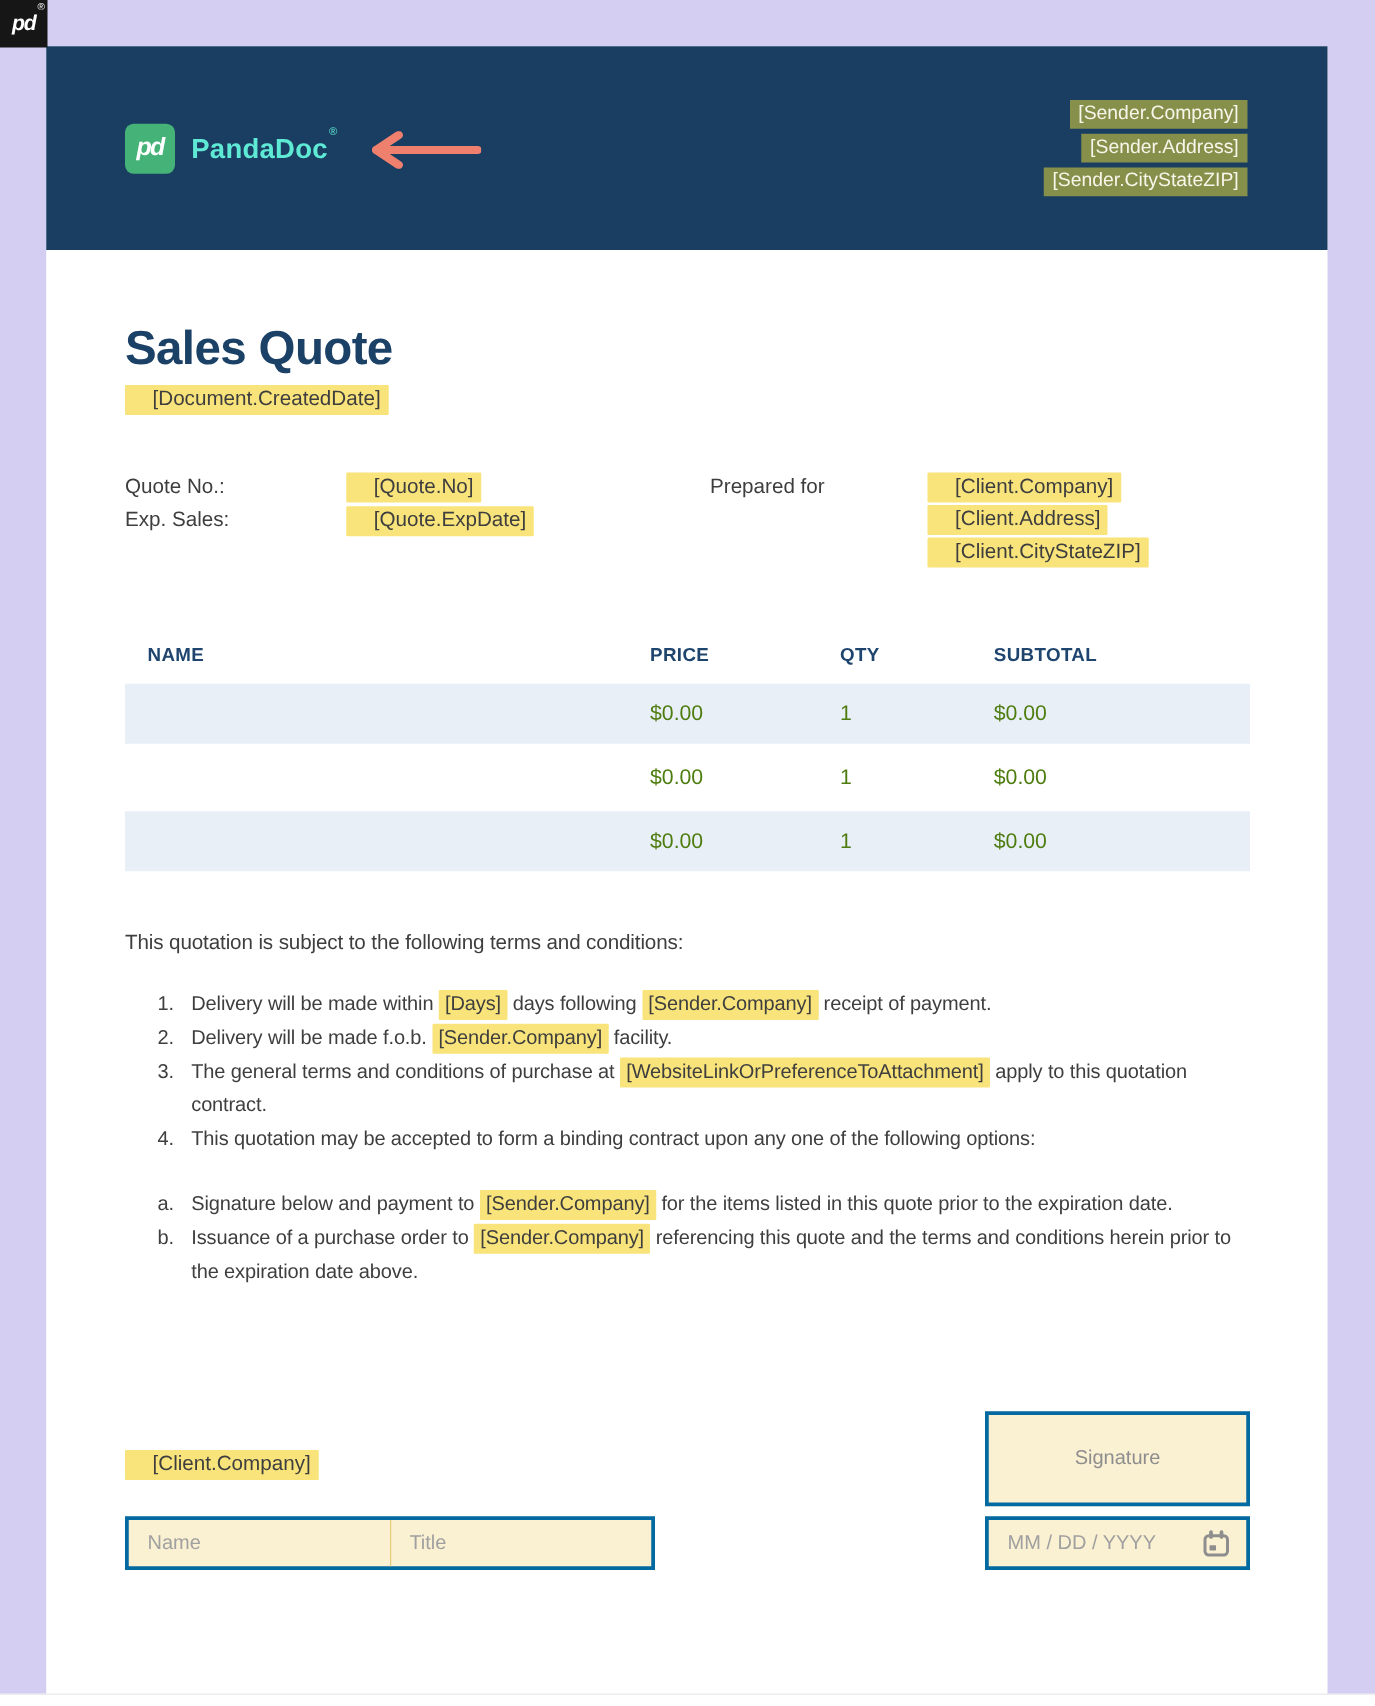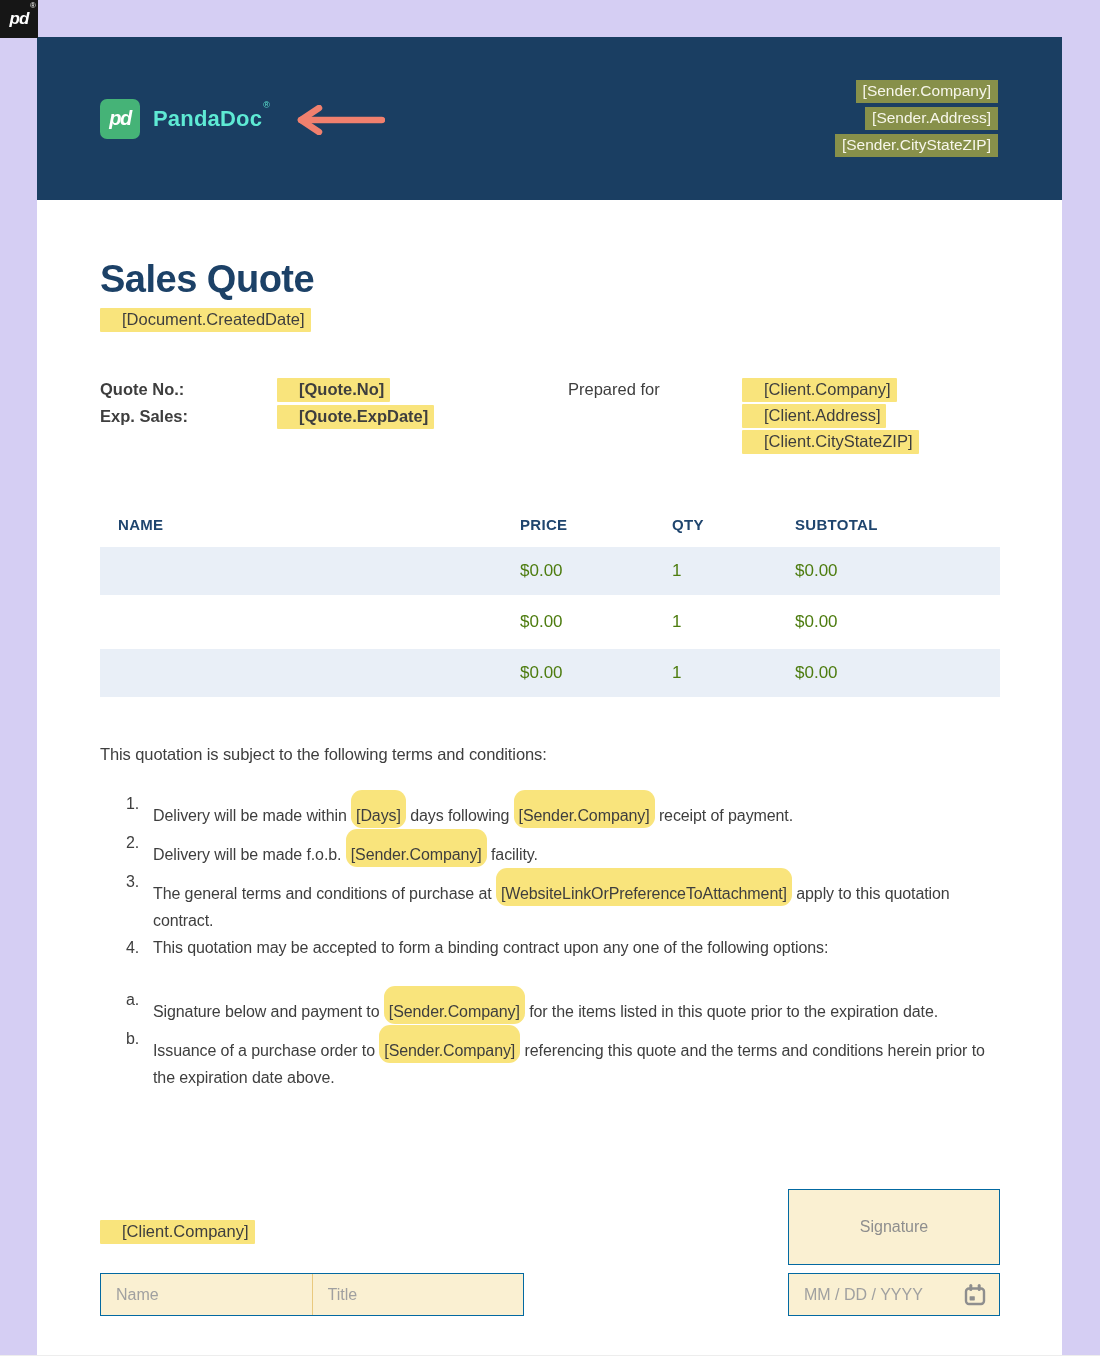--- a/index.html
+++ b/index.html
@@ -40,21 +40,21 @@
   .content { padding:0 62px 0 63px; }
 
   .page-title { margin-top:58px; font-size:38px; font-weight:bold; color:#1C4167;
     letter-spacing:-0.5px; }
   .hl { display:inline-block; background:#F9E47C; color:#3E3E3E;
     padding:2px 6px 3px 22px; border-radius:1px; }
   .created-date { margin-top:7px; font-size:16.5px; }
 
   .meta-row { margin-top:46px; display:flex; font-size:16.5px; color:#3E3E3E; }
   .meta-left { width:468px; }
-  .meta-line { display:flex; min-height:26px; align-items:flex-start; margin-bottom:1px;font-weight:bold; }
+  .meta-line { display:flex; min-height:26px; align-items:flex-start; margin-bottom:1px; }
   .meta-label { width:177px; flex:none; padding-top:2px; }
   .prepared-label { width:174px; flex:none; padding-top:2px; }
   .client-col { display:flex; flex-direction:column; align-items:flex-start; }
   .client-col .hl { margin-bottom:2px; line-height:19px; }
   .meta-left .hl { line-height:19px; }
 
   
   .items-table { margin-top:55px; }
   .tbl-grid { display:grid; grid-template-columns:420px 152px 123px 1fr; align-items:center; }
   .tbl-head { height:26px; margin-bottom:10px; }
@@ -65,26 +65,26 @@
   .tbl-row .cell.first { padding-left:18px; }
 
   
   .terms { margin-top:48px; font-size:16px; color:#3E3E3E; letter-spacing:-0.1px; }
   .terms-intro { font-size:16.5px; }
   .tlist { margin-top:26px; }
   .tlist.lettered { margin-top:25px; }
   .titem { display:flex; line-height:27px; }
   .titem .marker { width:27px; flex:none; margin-left:26px; }
   .titem .ttext { flex:1; }
-  .titem .hl { padding:16px 5px 2px 5px; line-height:20px;border-radius:11px; }
+  .titem .hl { padding:2px 5px 2px 5px; line-height:20px; }
 
   
   .sig-section { position:relative; margin-top:98px; height:128px; }
   .client-company { position:absolute; left:0; top:31px; font-size:16.5px; }
-  .field-box { background:#FAF0D2; border:1px solid #0369a1; }
+  .field-box { background:#FAF0D2; border:3px solid #0369a1; }
   .name-title-row { position:absolute; left:0; top:84px; width:424px; height:43px; display:flex; }
   .name-title-row input { flex:1; background:transparent; border:none; outline:none;
     padding:0 0 0 15px; font-size:16px; color:#3E3E3E; font-family:inherit; min-width:0; }
   .name-title-row input:first-child { border-right:1px solid #E9C97E; }
   input::placeholder { color:#A0A0A0; opacity:1; }
   .signature-box { position:absolute; right:0; top:0; width:212px; height:76px;
     display:flex; align-items:center; justify-content:center;
     color:#8E8E8E; font-size:16px; cursor:pointer; }
   .date-box { position:absolute; right:0; top:84px; width:212px; height:43px;
     display:flex; align-items:center;gap:21px; }

